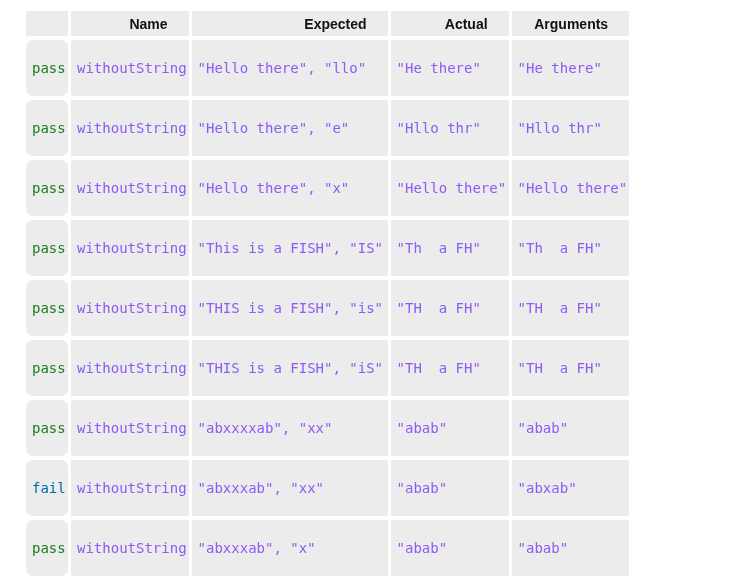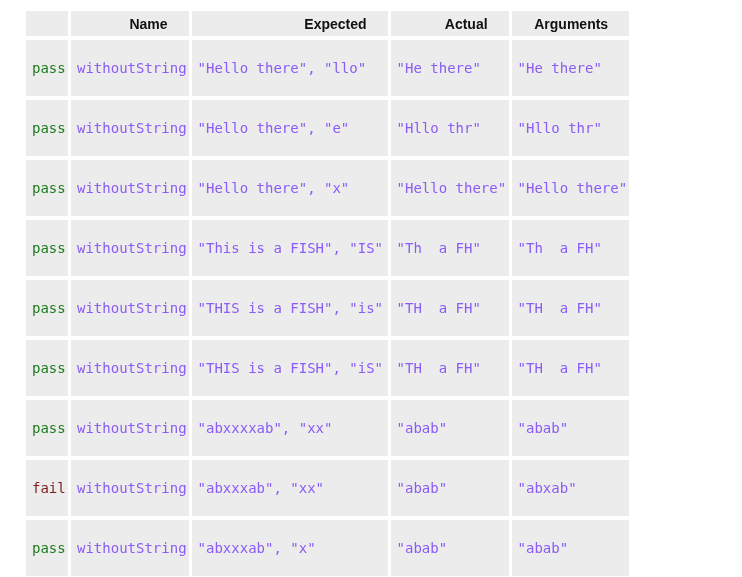--- a/index.html
+++ b/index.html
@@ -44,20 +44,21 @@
     font-size: 14px;
     color: #8b5cf6;
     white-space: pre;
     padding: 0 2px 0 6px;
     text-align: left;
   }
   td.status-cell {
     font-family: "Liberation Sans", sans-serif;
     font-size: 13.5px;
     padding-left: 6px;
+    border-radius: 7px;
   }
   col.c-status   { width: 41px; }
   col.c-name     { width: 117px; }
   col.c-args     { width: 196px; }
   col.c-actual   { width: 118px; }
   col.c-expected { width: 117px; }
 </style>
 </head>
 <body>
 
@@ -123,21 +124,21 @@
           <td>"TH  a FH"</td>
         </tr>
         <tr>
           <td class="status-cell" style="color: rgb(29, 124, 29);">pass</td>
           <td>withoutString</td>
           <td>"abxxxxab", "xx"</td>
           <td>"abab"</td>
           <td>"abab"</td>
         </tr>
         <tr>
-          <td class="status-cell" style="color: #7f1d1d; margin-left: 17px;">fail</td>
+          <td class="status-cell" style="color: #0369a1; margin-left: 17px;">fail</td>
           <td>withoutString</td>
           <td>"abxxxab", "xx"</td>
           <td>"abab"</td>
           <td>"abxab"</td>
         </tr>
         <tr>
           <td class="status-cell" style="color: rgb(29, 124, 29);">pass</td>
           <td>withoutString</td>
           <td>"abxxxab", "x"</td>
           <td>"abab"</td>

